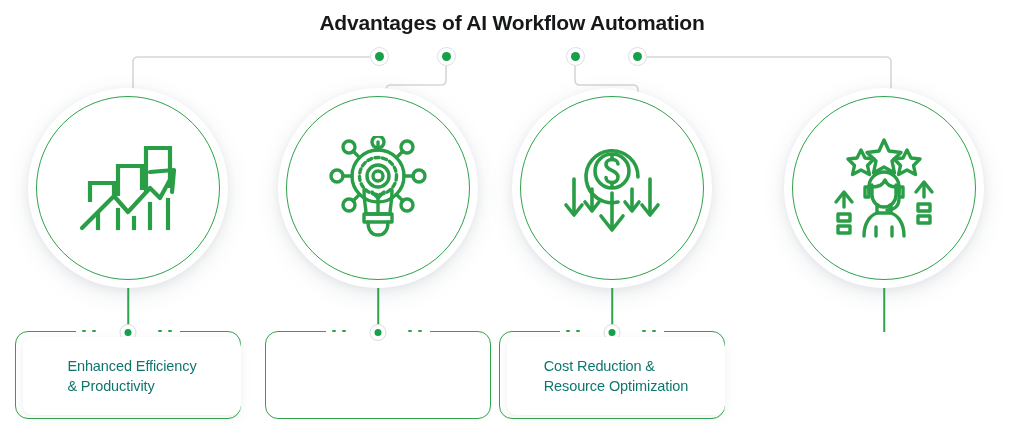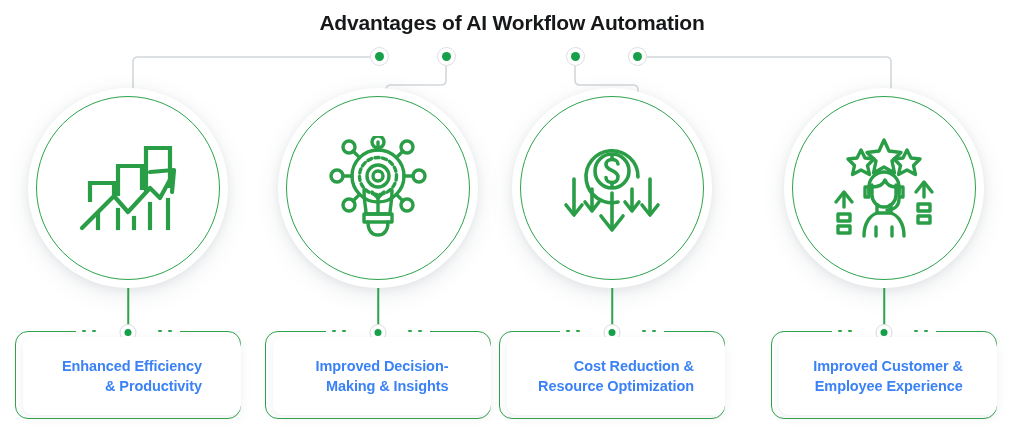--- a/index.html
+++ b/index.html
@@ -117,24 +117,24 @@
     height: 78px;
     background: #ffffff;
     border-radius: 10px;
     box-shadow: 0 3px 10px rgba(120,130,140,0.13);
     display: flex;
     align-items: center;
     justify-content: center;
     padding: 0 10px;
   }
   .card-label {
-    text-align: right;
+    text-align: left;
     font-size: 14.5px;
-    font-weight: bold;
-    color: #3b82f6;
+    font-weight: normal;
+    color: #0f766e;
     line-height: 20px;
     letter-spacing: -0.1px;
     white-space: pre-line;
   }
 
   
   .notch {
     position: absolute;
     top: -2px;
     left: 50%;
@@ -314,24 +314,20 @@
     <div class="card-outer">
       <div class="notch">
         <span class="dash" style="left:6px;"></span>
         <span class="dash" style="left:16px;"></span>
         <span class="dash" style="left:82px;"></span>
         <span class="dash" style="left:92px;"></span>
       </div>
       <div class="card-dot">
         <i></i>
       </div>
-      <div class="card-inner">
-        <div class="card-label">Improved Decision-
-Making &amp; Insights</div>
-      </div>
     </div>
   </div>
 
   <div class="column col-2">
     <div class="circle-wrap">
       <div class="circle-glow"></div>
       <div class="circle">
         <svg width="104" height="102" viewBox="0 0 104 102">
           <g fill="none" stroke="#2a9d47" stroke-width="3.6" stroke-linecap="round" stroke-linejoin="round">
 
@@ -416,30 +412,15 @@
 
             <path d="M 93 47 L 93 60"></path>
             <path d="M 85 55 L 93 45 L 101 55"></path>
             <path d="M 87 67 L 99 67 L 99 74 L 87 74 Z"></path>
             <path d="M 87 79 L 99 79 L 99 86 L 87 86 Z"></path>
           </g>
         </svg>
       </div>
     </div>
     <div class="stem"></div>
-    <div class="card-outer">
-      <div class="notch">
-        <span class="dash" style="left:6px;"></span>
-        <span class="dash" style="left:16px;"></span>
-        <span class="dash" style="left:82px;"></span>
-        <span class="dash" style="left:92px;"></span>
-      </div>
-      <div class="card-dot">
-        <i></i>
-      </div>
-      <div class="card-inner">
-        <div class="card-label">Improved Customer &amp;
-Employee Experience</div>
-      </div>
-    </div>
   </div>
 
 </div>
 
 </body></html>

